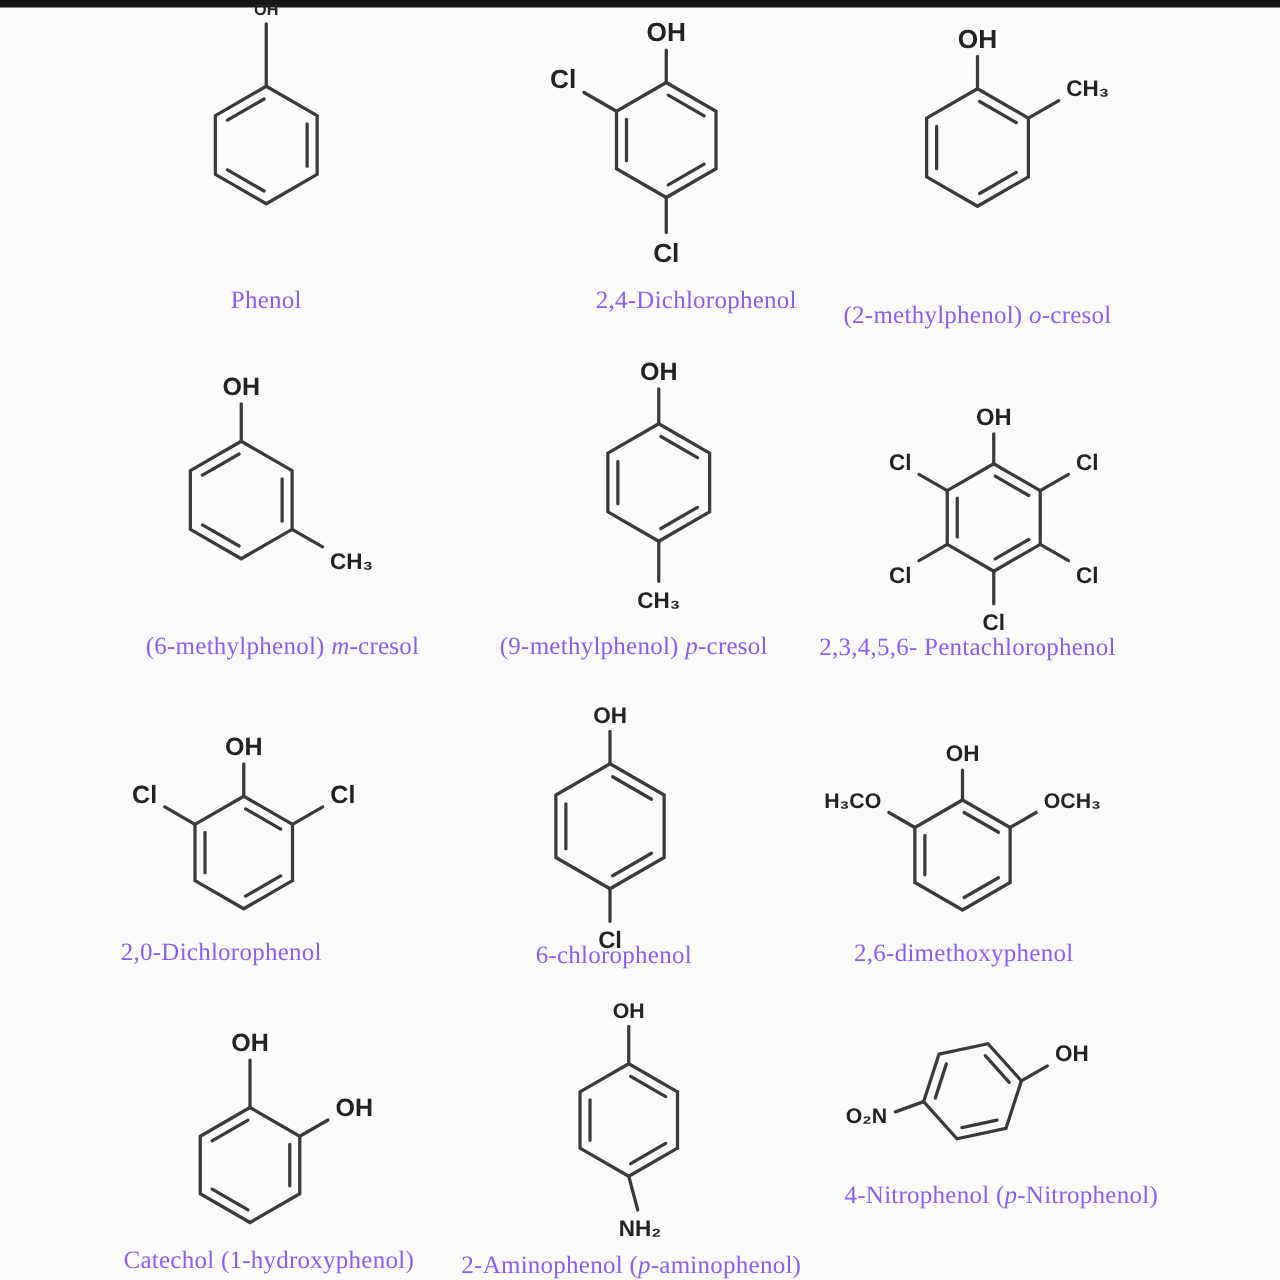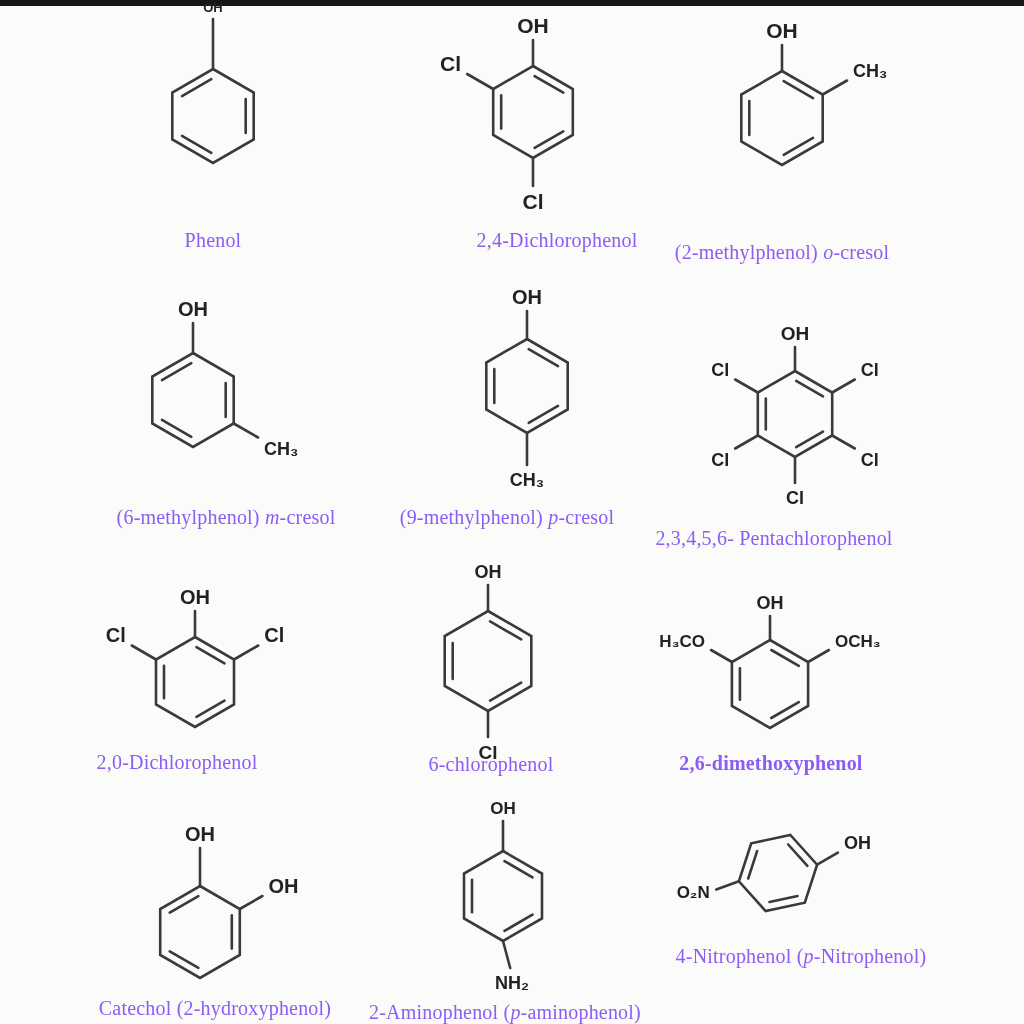--- a/index.html
+++ b/index.html
@@ -160,19 +160,19 @@
       <line x1="738.9" y1="881.3" x2="716.3" y2="889.5"></line>
       <text text-anchor="end" x="709.7" y="898.0" font-size="17">O₂N</text>
     </g>
   </svg>
 
 <div class="cap" style="left:213px;top:229px;"><span>Phenol</span></div>
 <div class="cap" style="left:525px;top:229px;margin-left:32px;"><span>2,4-Dichlorophenol</span></div>
 <div class="cap" style="left:782px;top:229px;margin-top:12px;"><span>(2-methylphenol) </span><em>o</em><span>-cresol</span></div>
 <div class="cap" style="left:226px;top:506px;"><span>(6-methylphenol) </span><em>m</em><span>-cresol</span></div>
 <div class="cap" style="left:507px;top:506px;"><span>(9-methylphenol) </span><em>p</em><span>-cresol</span></div>
-<div class="cap" style="left:774px;top:507px;margin-top:20px;"><span>2,3,4,5,6- Pentachlorophenol</span></div>
+<div class="cap" style="left:774px;top:507px;"><span>2,3,4,5,6- Pentachlorophenol</span></div>
 <div class="cap" style="left:177px;top:751px;"><span>2,0-Dichlorophenol</span></div>
 <div class="cap" style="left:491px;top:753px;"><span>6-chlorophenol</span></div>
-<div class="cap" style="left:771px;top:752px;font-weight:bold;"><span>2,6-dimethoxyphenol</span></div>
-<div class="cap" style="left:215px;top:997px;"><span>Catechol (2-hydroxyphenol)</span></div>
+<div class="cap" style="left:771px;top:752px;"><span>2,6-dimethoxyphenol</span></div>
+<div class="cap" style="left:215px;top:997px;"><span>Catechol (1-hydroxyphenol)</span></div>
 <div class="cap" style="left:505px;top:1001px;"><span>2-Aminophenol (</span><em>p</em><span>-aminophenol)</span></div>
 <div class="cap" style="left:801px;top:945px;text-align:center;"><span>4-Nitrophenol (</span><em>p</em><span>-Nitrophenol)</span></div>
 
 </body></html>

